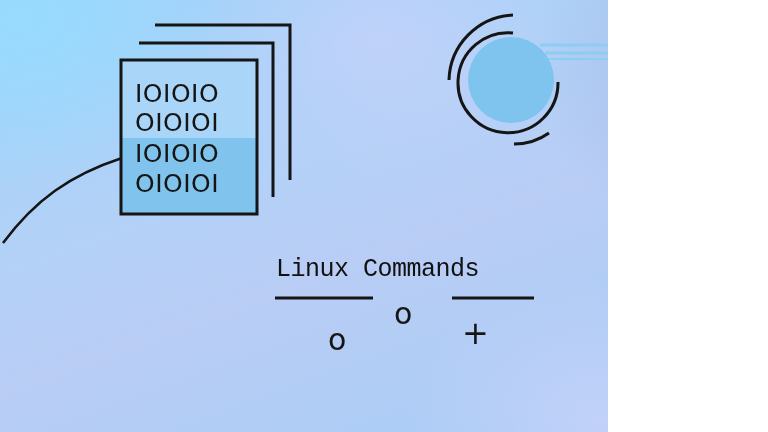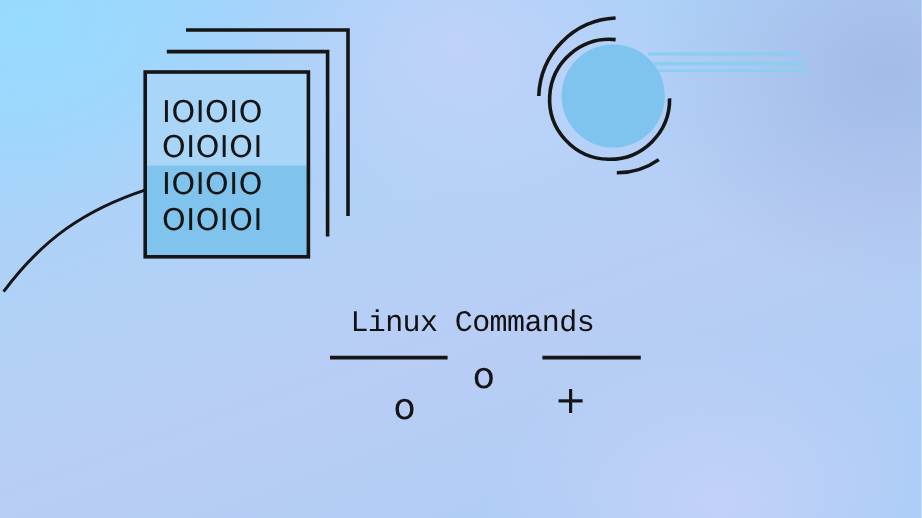--- a/index.html
+++ b/index.html
@@ -1,32 +1,32 @@
 <!DOCTYPE html>
 <html><head>
 <meta charset="utf-8">
 <style>
   html, body { margin: 0; padding: 0; }
   body { width: 768px; height: 432px; overflow: hidden; }
   .canvas {
-    position: relative; width: 768px; height: 432px; overflow: hidden;
+    position: relative; width: 608px; height: 432px; overflow: hidden;
     background:
       radial-gradient(ellipse 260px 200px at 380px 40px, rgba(200,210,250,0.7), rgba(200,210,250,0) 70%),
       radial-gradient(ellipse 300px 260px at 740px 60px, rgba(160,185,230,0.9), rgba(160,185,230,0) 70%),
       radial-gradient(ellipse 300px 240px at 20px 20px, rgba(150,220,255,0.9), rgba(150,220,255,0) 70%),
       radial-gradient(ellipse 280px 200px at 600px 420px, rgba(200,210,250,0.8), rgba(200,210,250,0) 70%),
       linear-gradient(160deg, #9fd3fb 0%, #b3d1f7 40%, #b9cdf5 60%, #a8cdf6 100%);
   }
   svg.art { position: absolute; left: 0; top: 0; }
   .binary-line {
     font-family: "DejaVu Sans", sans-serif;
     font-size: 25px; letter-spacing: 0.5px; fill: #151515;
   }
   .title {
-    position: absolute; left: 292px; top: 255px;
+    position: absolute; left: 276px; top: 255px;
     font-family: "Liberation Mono", monospace;
     font-size: 25px; color: #111; letter-spacing: -0.5px;
     white-space: nowrap;
   }
   .glyph {
     position: absolute; font-family: "DejaVu Sans", sans-serif; color: #151515;
   }
 </style>
 </head>
 <body>

